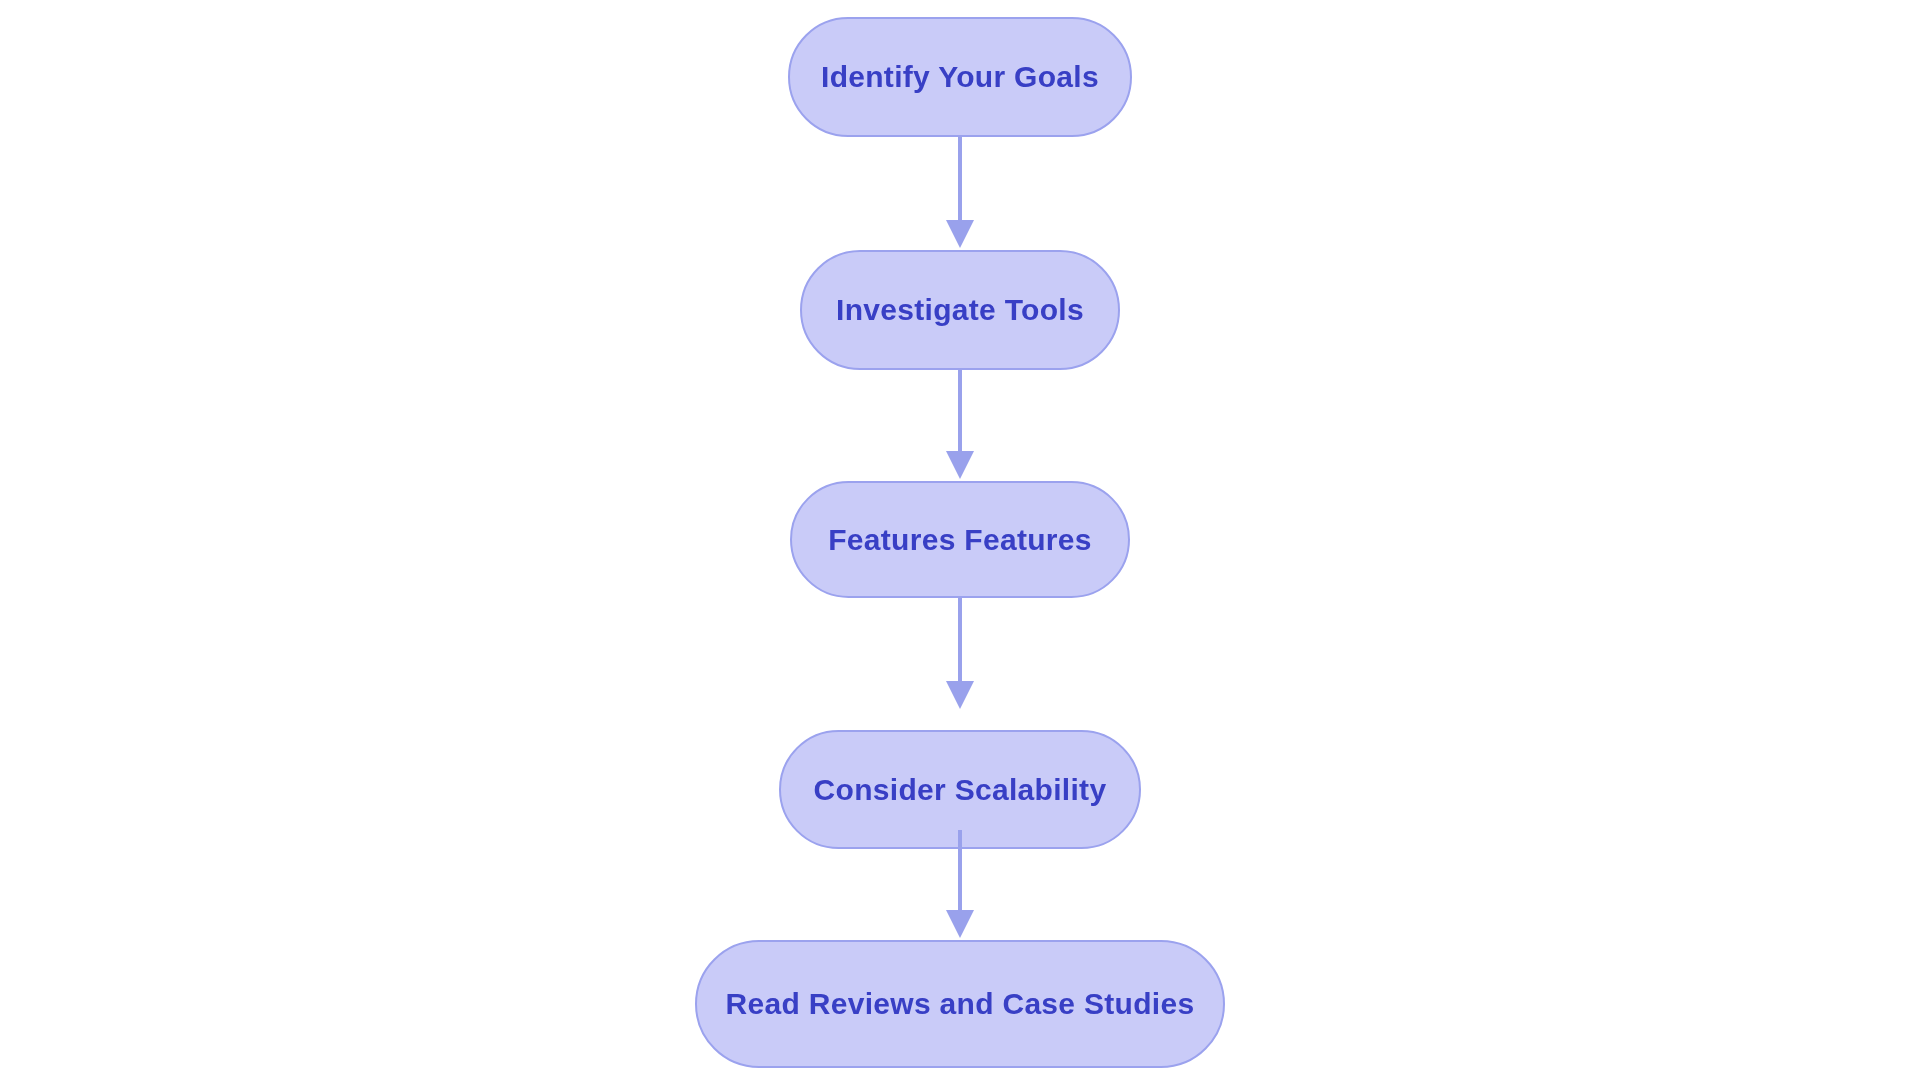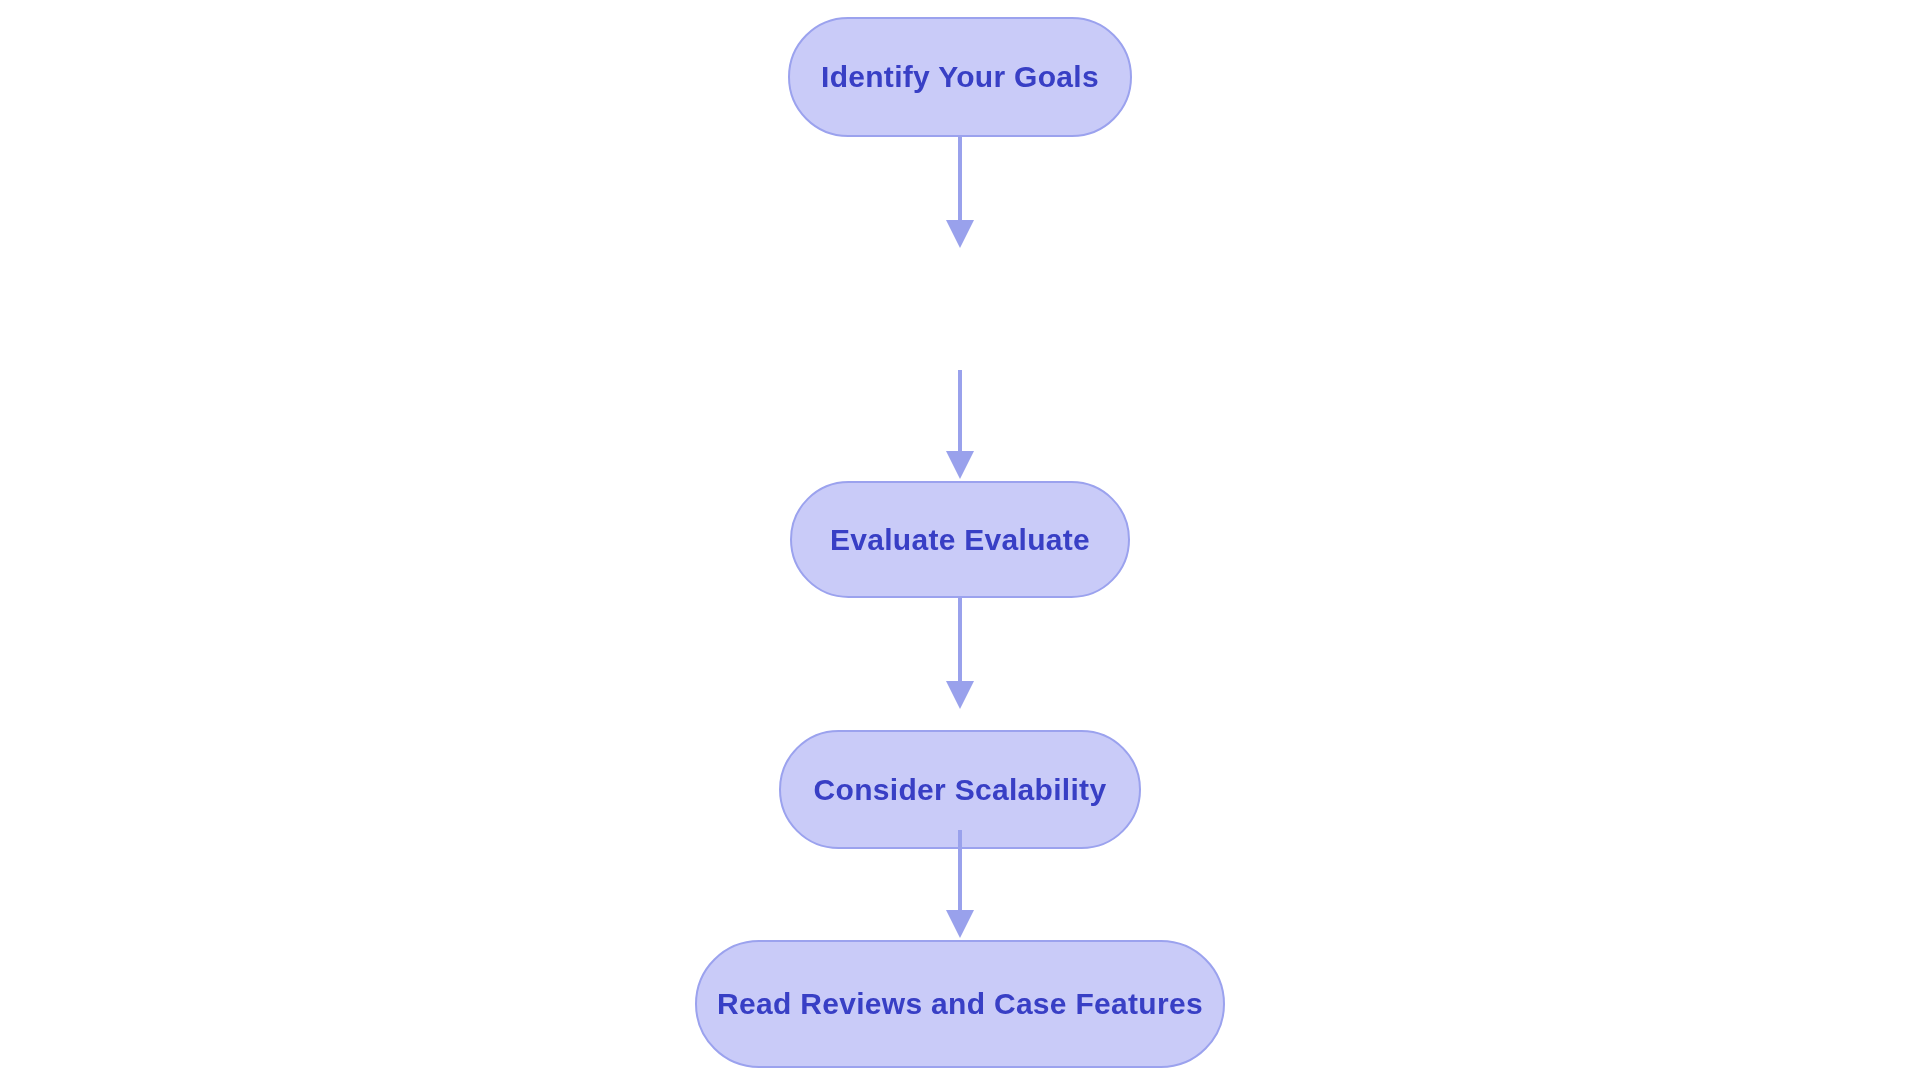--- a/index.html
+++ b/index.html
@@ -68,41 +68,44 @@
 
   <div class="node node-1">
     <span>Identify Your Goals</span>
   </div>
 
   <div>
     <div class="edge-line line-1"></div>
     <div class="edge-head head-1"></div>
   </div>
 
+  <div class="node node-2">
+    <span>Investigate Tools</span>
+  </div>
 
   <div>
     <div class="edge-line line-2"></div>
     <div class="edge-head head-2"></div>
   </div>
 
   <div class="node node-3">
-    <span>Evaluate Evaluate</span>
+    <span>Features Features</span>
   </div>
 
   <div>
     <div class="edge-line line-3"></div>
     <div class="edge-head head-3"></div>
   </div>
 
   <div class="node node-4">
     <span>Consider Scalability</span>
   </div>
 
   <div>
     <div class="edge-line line-4"></div>
     <div class="edge-head head-4"></div>
   </div>
 
   <div class="node node-5">
-    <span>Read Reviews and Case Features</span>
+    <span>Read Reviews and Case Studies</span>
   </div>
 
 </div>
 
 </body></html>

